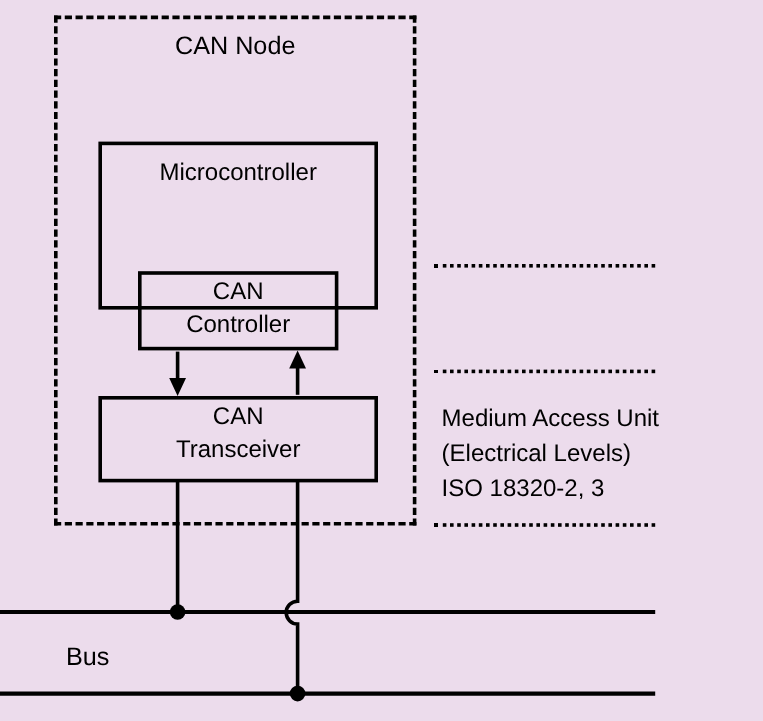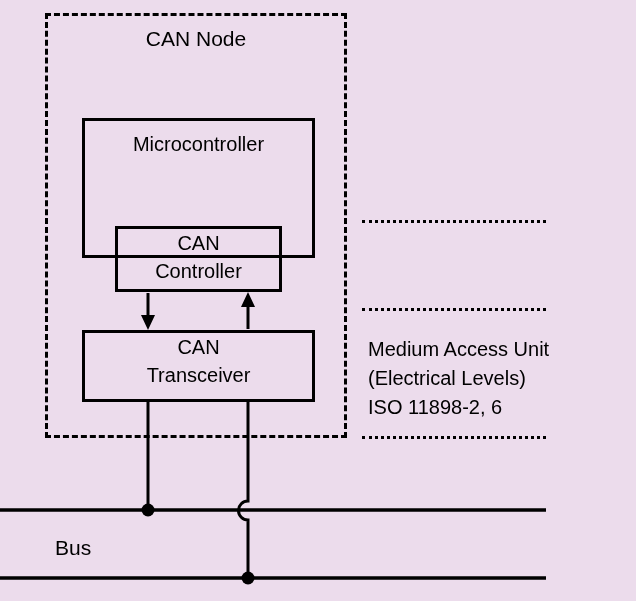--- a/index.html
+++ b/index.html
@@ -80,18 +80,18 @@
 
   <div class="abs box can-transceiver">
     <span class="label multiline">CAN
 Transceiver</span>
   </div>
 
   <div class="abs dotted-sep sep1"></div>
   <div class="abs dotted-sep sep2"></div>
   <div class="abs layer-text medium-access">Medium Access Unit
 (Electrical Levels)
-ISO 11898-2, 6</div>
+ISO 18320-2, 3</div>
   <div class="abs dotted-sep sep3"></div>
 
   <div class="abs bus-label">Bus</div>
 
 </div>
 
 </body></html>

